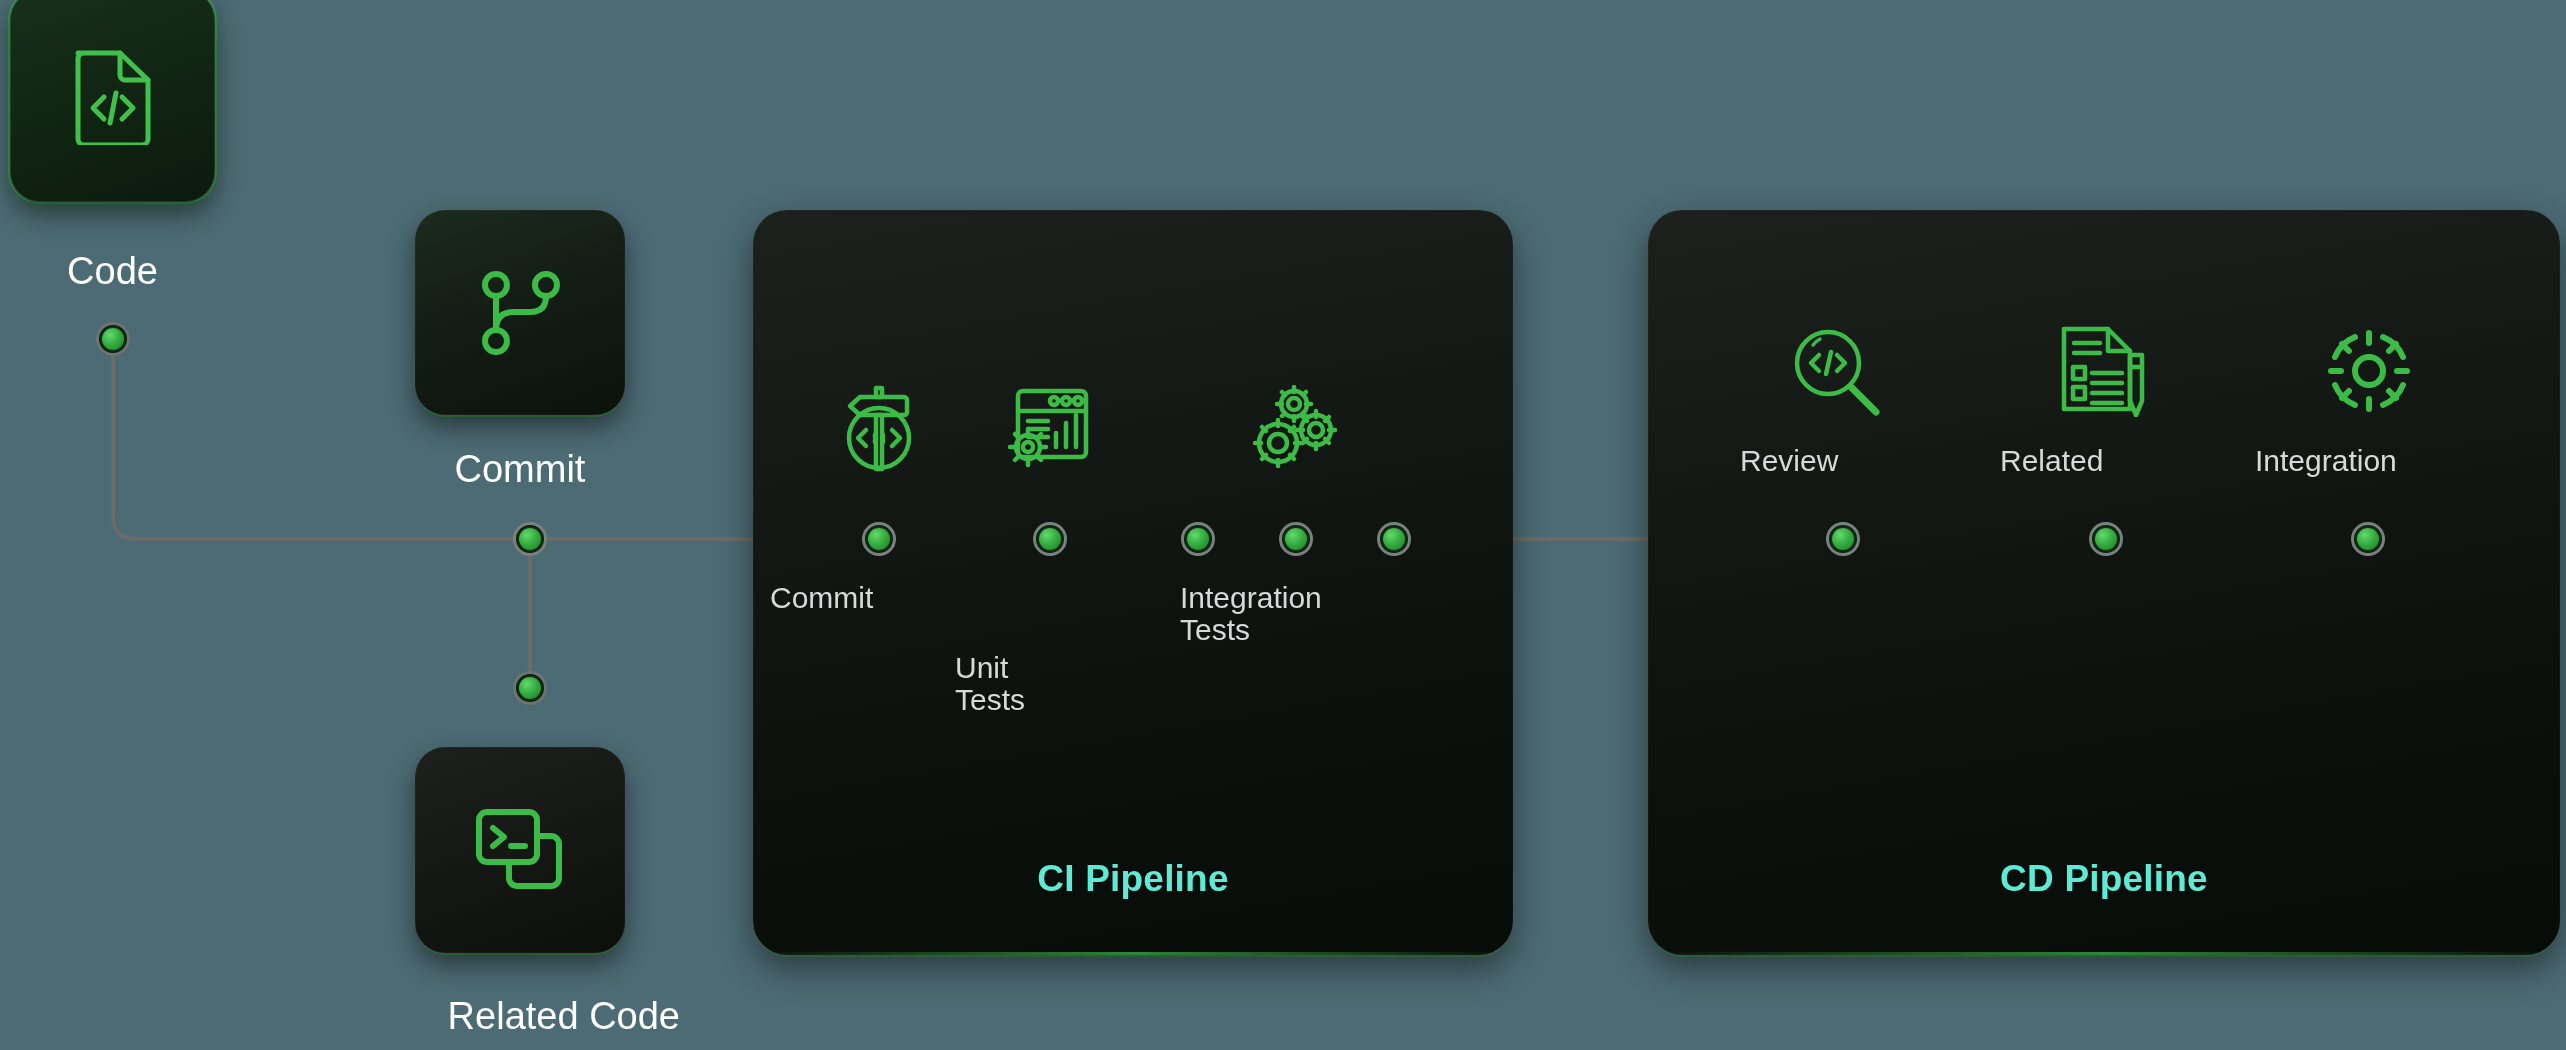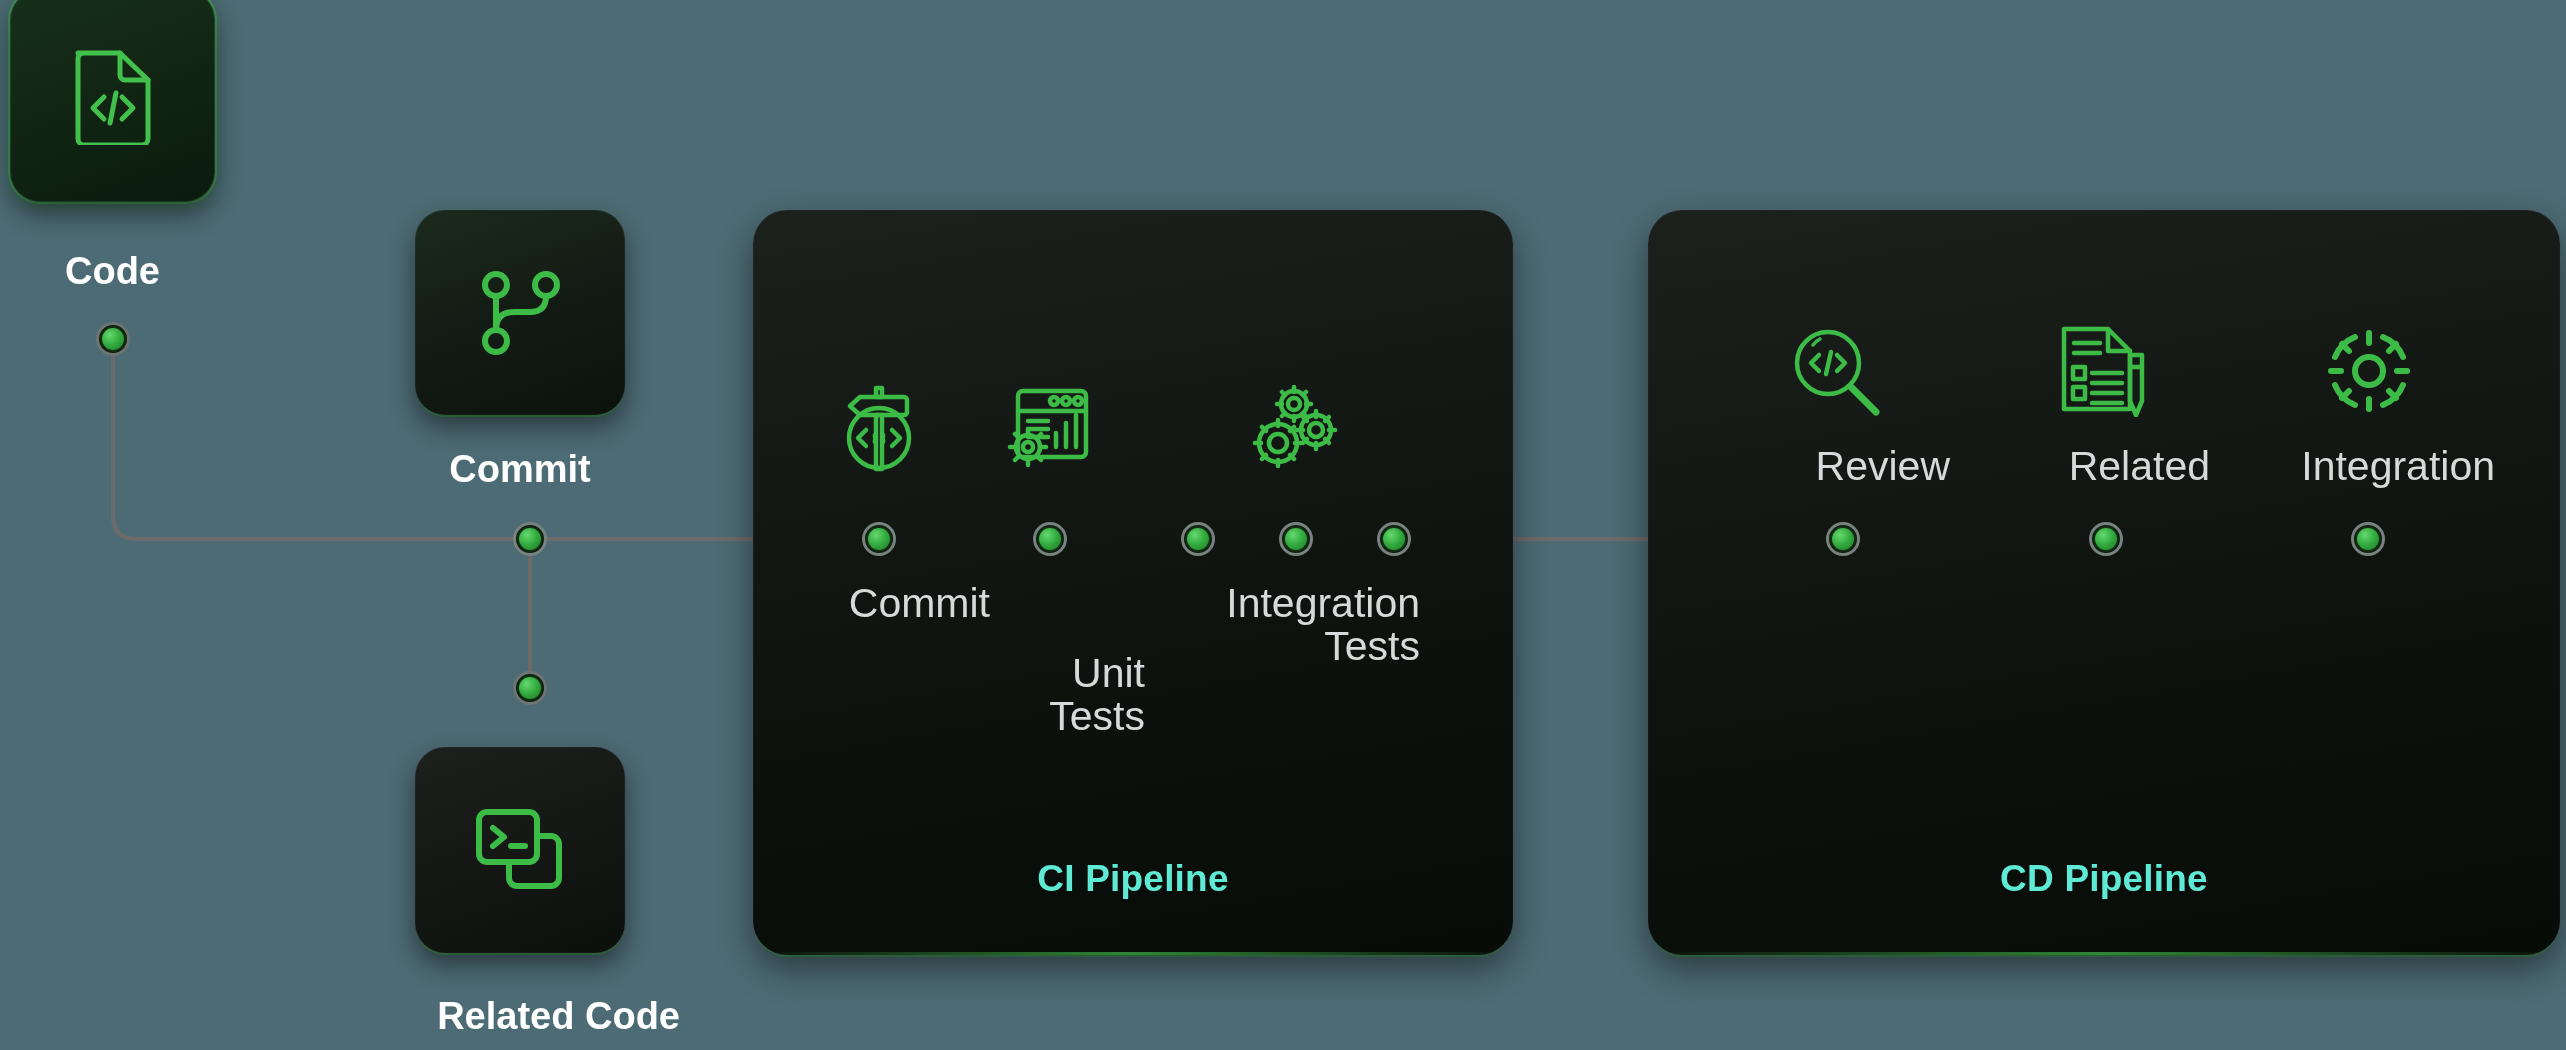--- a/index.html
+++ b/index.html
@@ -64,28 +64,28 @@
   }
   .card.related-card{
     background:linear-gradient(160deg,#1d201d 0%,#151815 45%,#0c0f0c 100%);
   }
   .card svg{ display:block; }
   .card-label{
     position:absolute;
     text-align:center;
     color:#ffffff;
     font-size:38px;
-    font-weight:700;
+    font-weight:400;
     white-space:nowrap;
   }
   .stage-label{
     position:absolute;
-    text-align:right;
+    text-align:left;
     color:#d6dada;
-    font-size:41px;
+    font-size:30px;
     font-weight:400;
     line-height:1.06;
     white-space:pre-line;
   }
 
   
   .dot{
     position:absolute;
     width:34px; height:34px;
     border-radius:50%;

